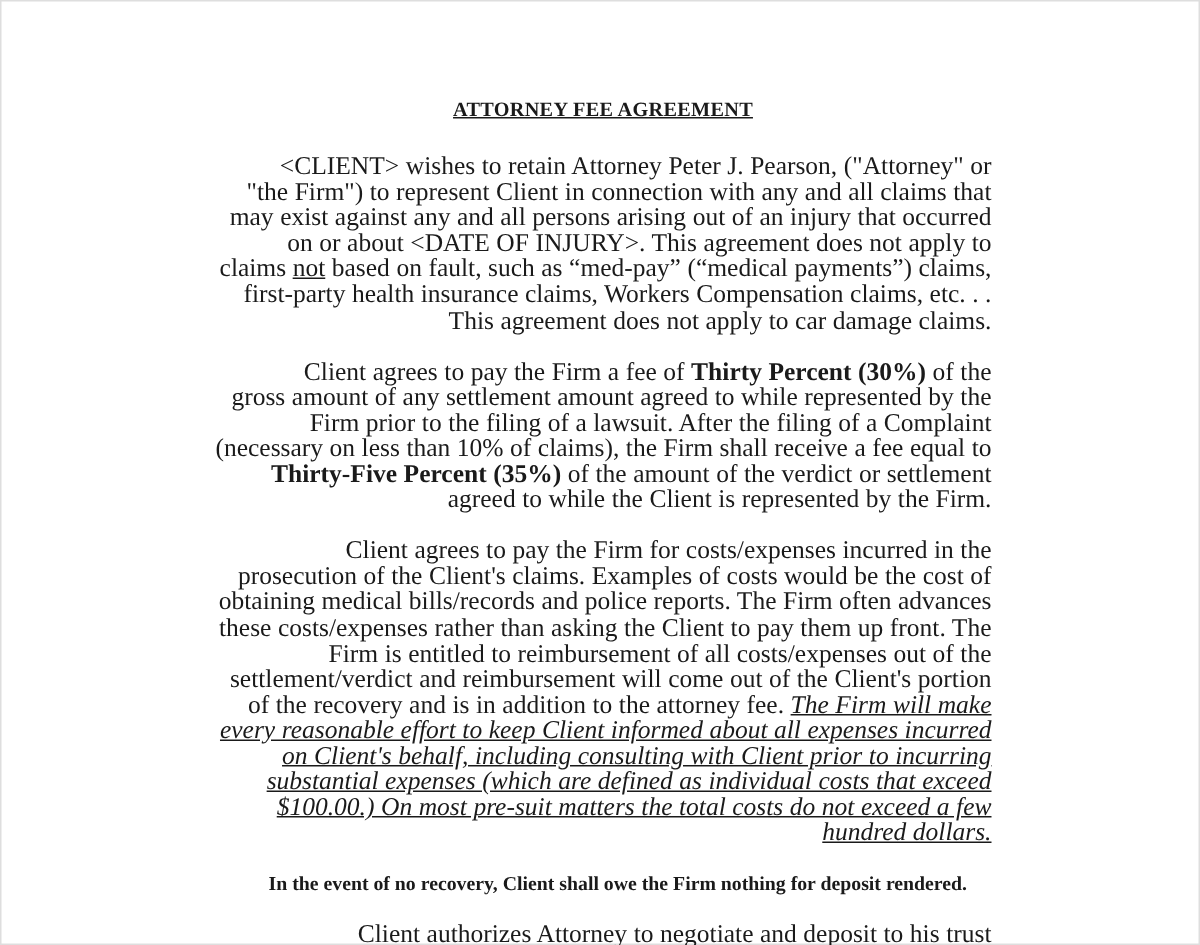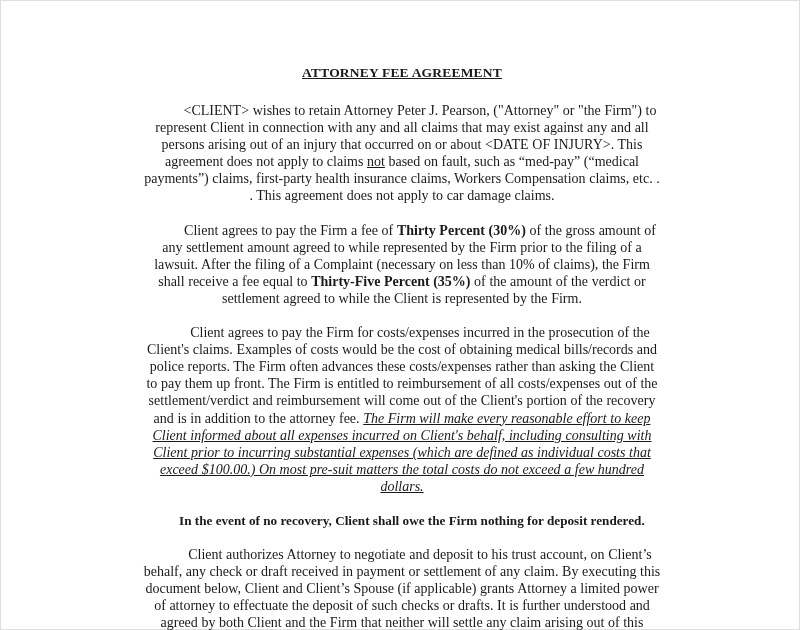--- a/index.html
+++ b/index.html
@@ -26,23 +26,23 @@
   .doc-title {
     text-align: center;
     font-size: 13.5px;
     font-weight: bold;
     text-decoration: underline;
     letter-spacing: 0.2px;
     margin: 0 0 21px 0;
     line-height: 17px;
   }
   .para {
-    font-size: 14px;
+    font-size: 17px;
     line-height: 17.1px;
-    text-align: center;
+    text-align: right;
     margin: 0 0 17px 0;
     text-indent: 36px;
     word-spacing: 0.1px;
   }
   .para:last-child {
     margin-bottom: 0;
   }
   .para-callout {
     font-size: 13.2px;
     line-height: 17.1px;

